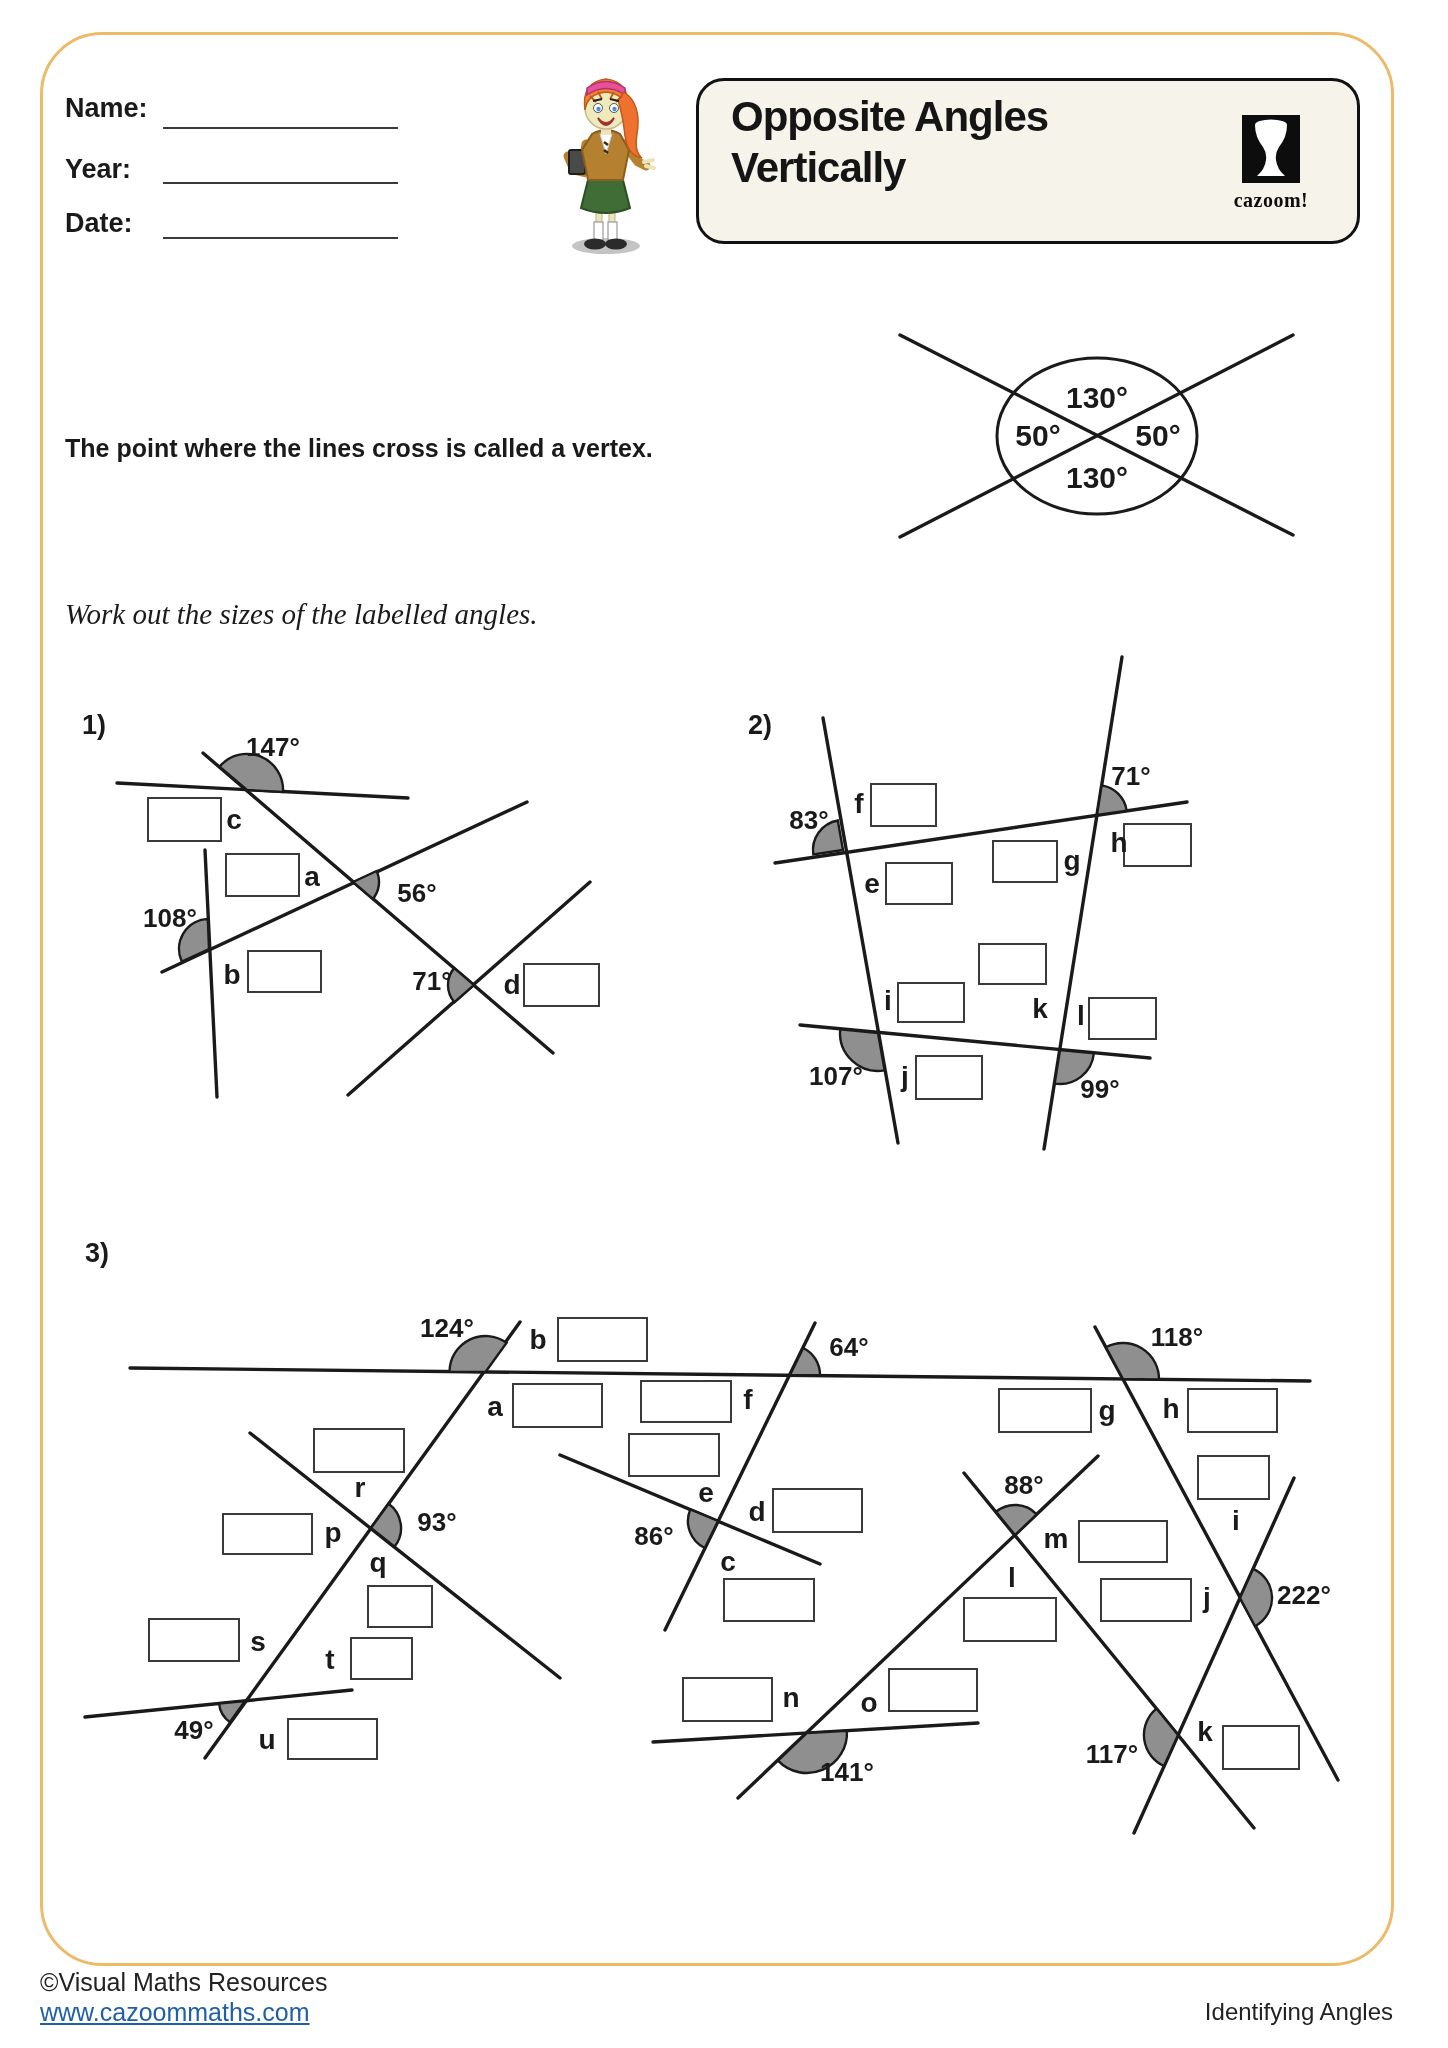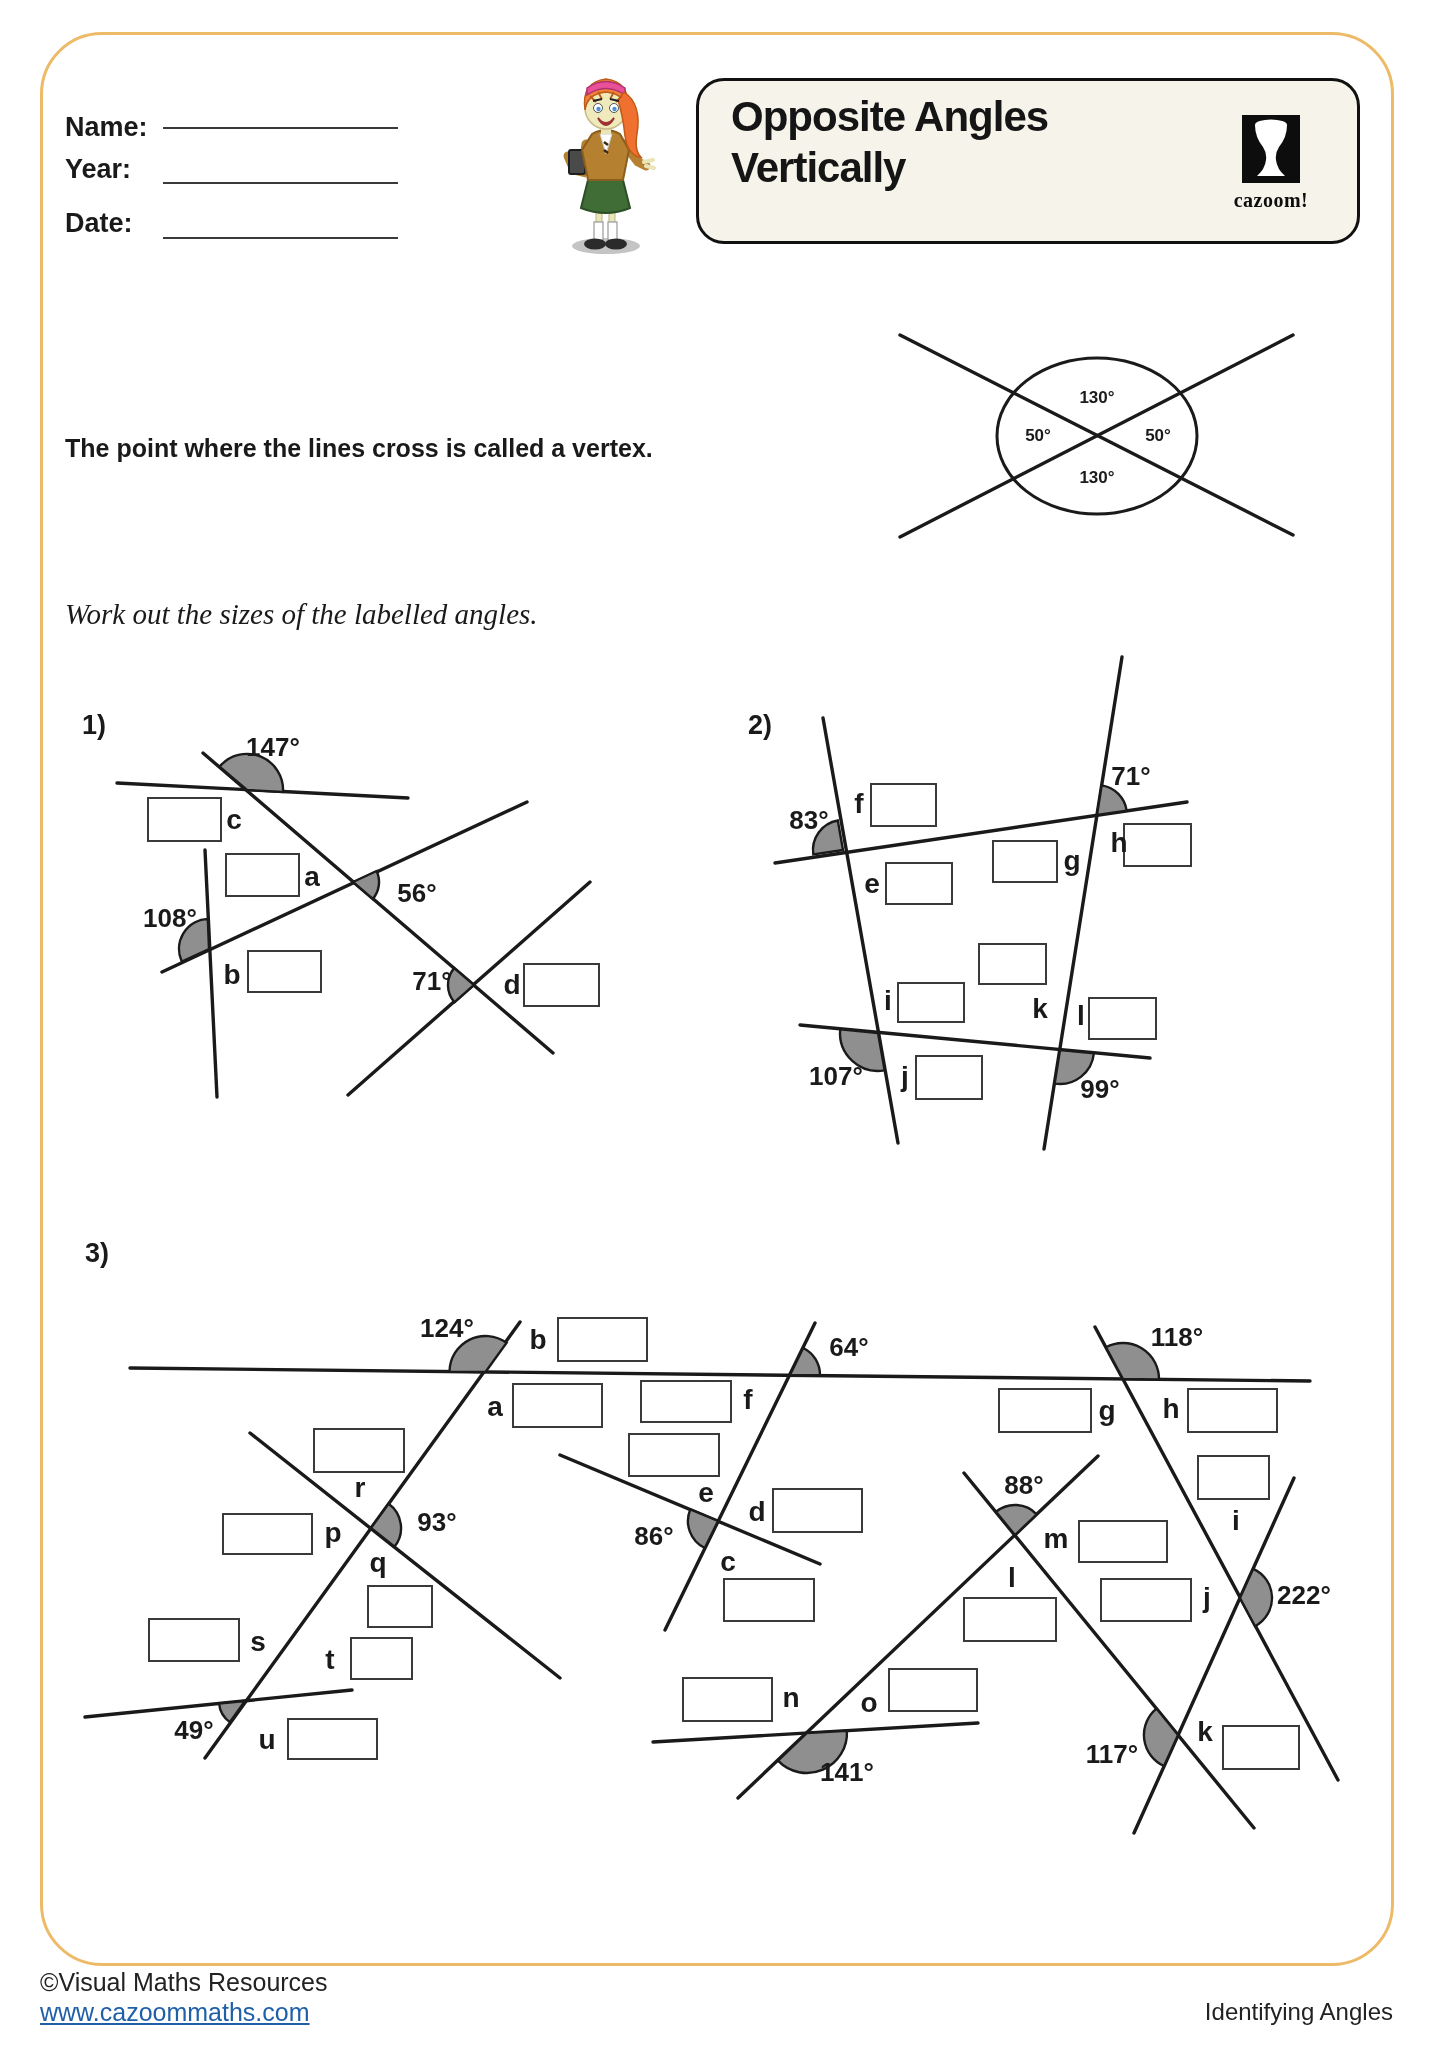--- a/index.html
+++ b/index.html
@@ -17,21 +17,21 @@
   .logo{position:absolute;right:28px;top:34px;width:116px;text-align:center;}
   .logo-word{font-family:"Liberation Serif",serif;font-weight:bold;font-size:20px;
              letter-spacing:0.5px;margin-top:2px;color:#0d0d0d;}
   .para{position:absolute;left:65px;font-size:25px;line-height:37px;font-weight:bold;}
   .instruction{position:absolute;left:65px;top:598px;font-family:"Liberation Serif",serif;
                font-style:italic;font-size:29px;}
   .num{position:absolute;font-size:27px;font-weight:bold;}
   .lbl{position:absolute;transform:translate(-50%,-50%);font-weight:bold;white-space:nowrap;}
   .ang{font-size:26px;}
   .ltr{font-size:28px;}
-  .exlbl{font-size:17px;}
+  .exlbl{font-size:30px;}
   .box{position:absolute;background:#fff;border:2.5px solid #3a3a3a;box-sizing:border-box;}
   .foot{position:absolute;font-size:25px;color:#222;}
   .foot a{color:#1f5fa8;}
 </style>
 </head>
 <body>
 
 <div class="page">
 
   <div class="frame"></div>
@@ -84,21 +84,21 @@
       <path d="M371 1528 L388.6 1503.7 A30 30 0 0 1 394.6 1546.6 Z"></path>
       <path d="M718 1521 L704.8 1548 A30 30 0 0 1 690.3 1509.4 Z"></path>
       <path d="M1015 1535 L996 1511.8 A30 30 0 0 1 1036.7 1514.3 Z"></path>
       <path d="M245 1701 L229.8 1722.1 A26 26 0 0 1 219.1 1703.6 Z"></path>
       <path d="M807 1733 L846.9 1730.7 A40 40 0 0 1 778 1760.6 Z"></path>
       <path d="M1178 1735 L1164 1766 A34 34 0 0 1 1156.5 1708.6 Z"></path>
       <path d="M1240 1598 L1253.2 1568.8 A32 32 0 0 1 1255.1 1626.2 Z"></path>
     </g>
   </svg>
 
-  <span class="hdr-label" style="top:112px">Name:</span>
+  <span class="hdr-label" style="top:93px">Name:</span>
   <div class="hdr-line" style="top:127px"></div>
   <span class="hdr-label" style="top:154px">Year:</span>
   <div class="hdr-line" style="top:182px"></div>
   <span class="hdr-label" style="top:208px">Date:</span>
   <div class="hdr-line" style="top:237px"></div>
 
   <svg class="layer" style="left:552px;top:58px" width="104" height="200" viewBox="0 0 104 200">
     <ellipse cx="54" cy="188" rx="34" ry="8" fill="#c4c4c4"></ellipse>
     <rect x="44" y="146" width="6" height="26" fill="#e9e5b8" stroke="#b9b58a" stroke-width="1"></rect>
     <rect x="57" y="146" width="6" height="26" fill="#e9e5b8" stroke="#b9b58a" stroke-width="1"></rect>

